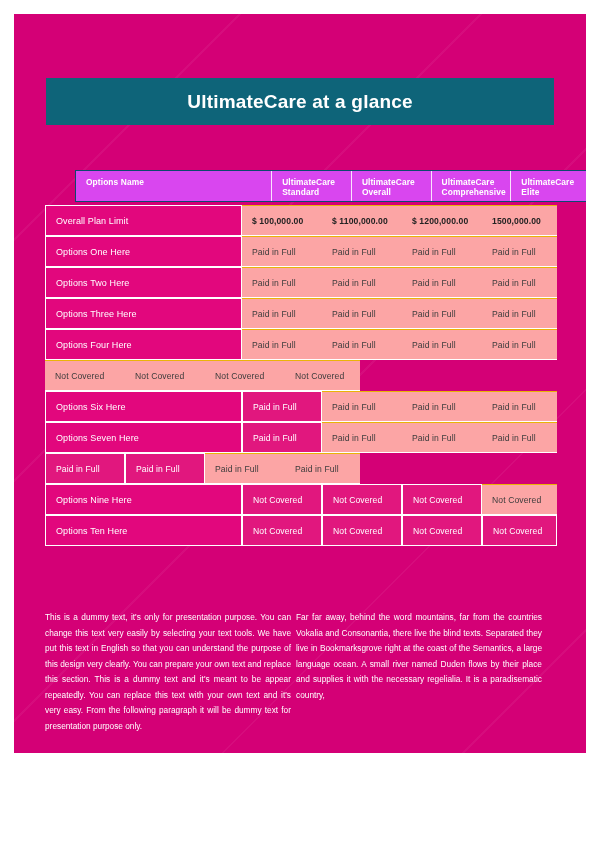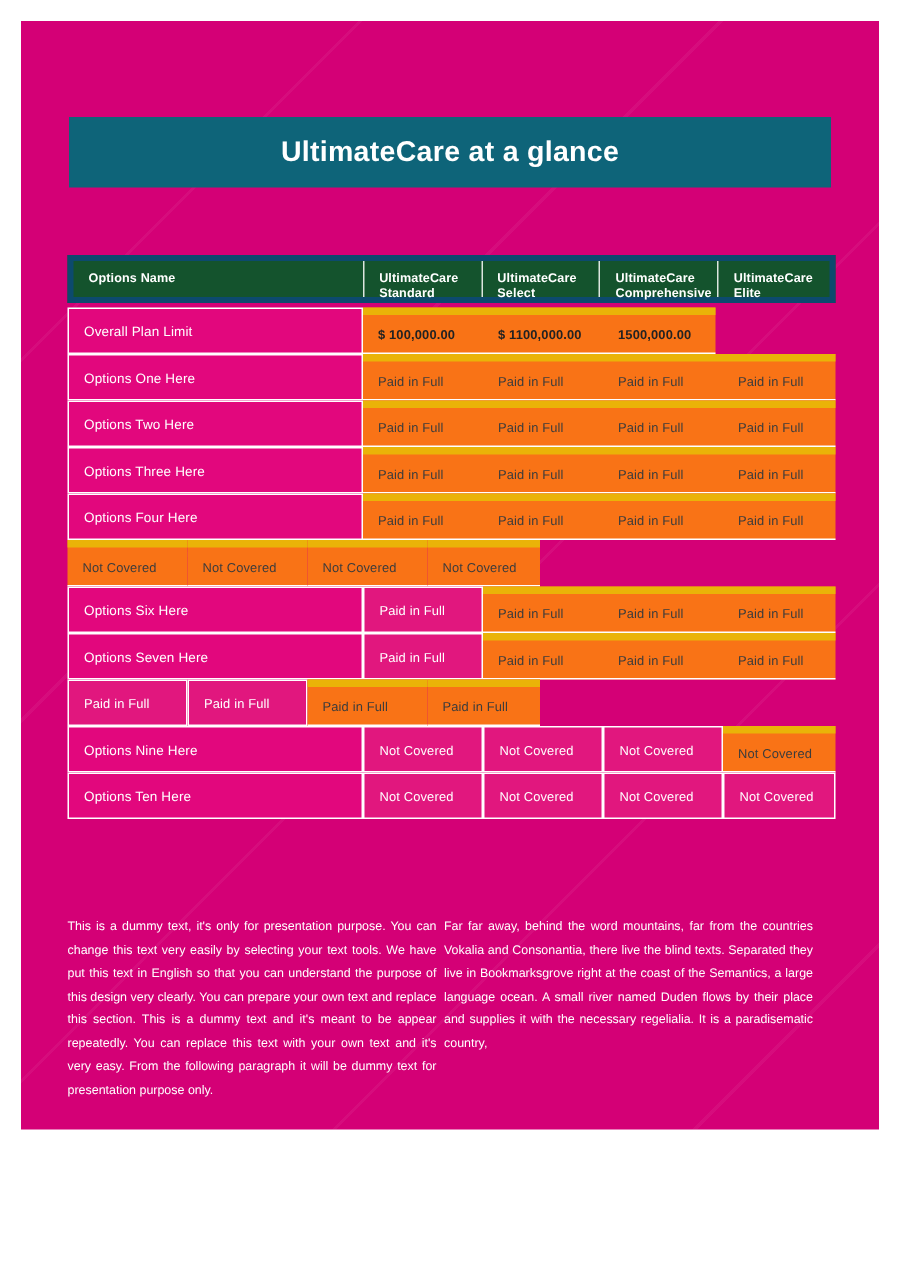--- a/index.html
+++ b/index.html
@@ -115,23 +115,24 @@
     font-size: 8.6px;
     letter-spacing: 0.1px;
   }
   .c-label { width: 197px; padding-left: 10px; }
   .c-val   { width: 80px;  padding-left: 10px; }
   .c-val.last { width: 75px; }
 
   
   #table-header {
     height: 32px;
-    background: #14532d;
-    border: 4px solid #0c4a6e;
+    background: #d946ef;
+    border: 1px solid #0c4a6e;
     margin-bottom: 3px;
+    margin-left: 30px;
   }
   #table-header .cell {
     color: #ffffff;
     font-weight: bold;
     font-size: 8.4px;
     align-items: flex-start;
     padding-top: 6px;
     line-height: 10px;
     border-right: 1px solid rgba(255,255,255,0.85);
   }
@@ -140,24 +141,24 @@
 
   
   .body-row { height: 31px; margin-bottom: 0px; }
   .body-row .c-label {
     background: #e2077d;
     color: #ffffff;
     border: 1px solid #ffffff;
     font-size: 9px;
   }
   .body-row .c-val {
-    background: #f97316;
+    background: #fca5a5;
     color: #3c3c3c;
     font-size: 8.6px;
-    border-top: 5px solid #eab308;
+    border-top: 1px solid #eab308;
     border-bottom: 1px solid #ffffff;
   }
   .body-row .c-val.hl {
     background: #e1177e;
     color: #ffffff;
     border: 1px solid #ffffff;
   }
   .body-row.first-row .c-val {
     font-weight: bold;
     color: #222222;
@@ -207,21 +208,21 @@
         </div>
         <div class="cell c-val">
           <span>
             <span class="hdr-two-line">UltimateCare</span>
             <span class="hdr-two-line">Standard</span>
           </span>
         </div>
         <div class="cell c-val">
           <span>
             <span class="hdr-two-line">UltimateCare</span>
-            <span class="hdr-two-line">Select</span>
+            <span class="hdr-two-line">Overall</span>
           </span>
         </div>
         <div class="cell c-val">
           <span>
             <span class="hdr-two-line">UltimateCare</span>
             <span class="hdr-two-line">Comprehensive</span>
           </span>
         </div>
         <div class="cell c-val last">
           <span>
@@ -229,20 +230,21 @@
             <span class="hdr-two-line">Elite</span>
           </span>
         </div>
       </div>
 
       <div id="table-body">
           <div class="trow body-row first-row">
             <div class="cell c-label">Overall Plan Limit</div>
             <div class="cell c-val">$ 100,000.00</div>
             <div class="cell c-val">$ 1100,000.00</div>
+            <div class="cell c-val">$ 1200,000.00</div>
             <div class="cell c-val last">1500,000.00</div>
           </div>
           <div class="trow body-row">
             <div class="cell c-label">Options One Here</div>
             <div class="cell c-val">Paid in Full</div>
             <div class="cell c-val">Paid in Full</div>
             <div class="cell c-val">Paid in Full</div>
             <div class="cell c-val last">Paid in Full</div>
           </div>
           <div class="trow body-row">

